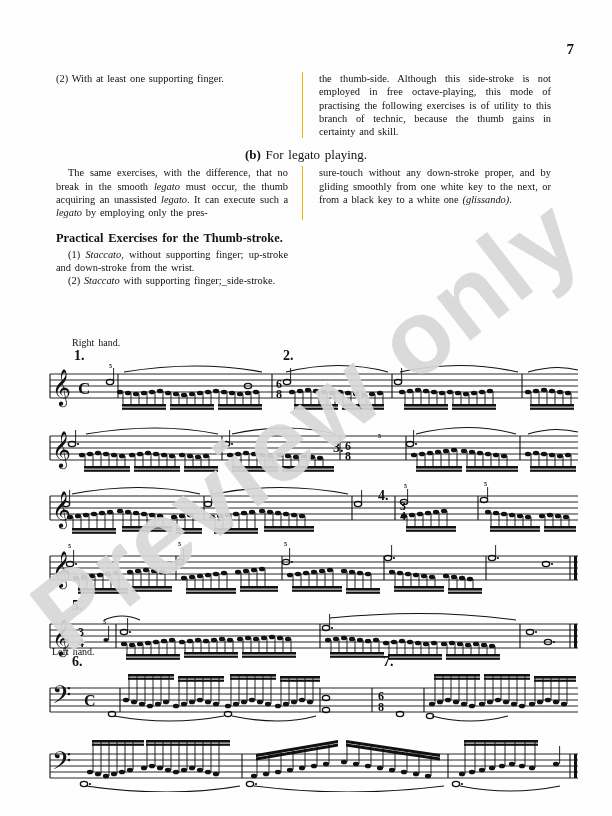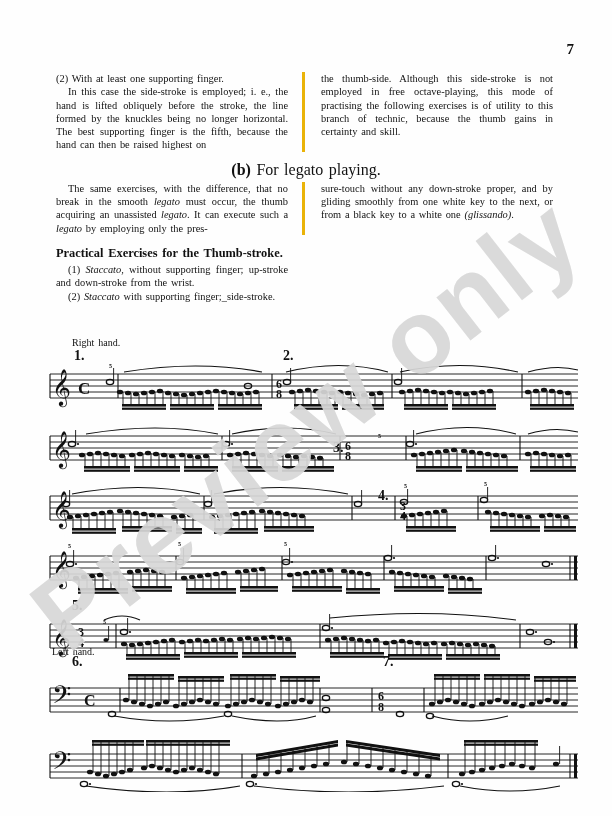--- a/index.html
+++ b/index.html
@@ -57,26 +57,26 @@
   }
   .col{
     width:232px;
     font-size:10.4px;
     line-height:13.3px;
     text-align:justify;
     text-justify:inter-word;
     word-spacing:1.2px;
   }
   .col.left{padding-right:14px;}
-  .col.right{padding-left:16px;border-left:3px solid #eab308;}
+  .col.right{padding-left:16px;border-left:1px solid #eab308;}
   .col p{margin:0;}
   .col p.ind{text-indent:12px;}
   .sec-head{
     text-align:center;
-    font-size:16px;
+    font-size:13px;
     margin:9px 0 3px 0;
     word-spacing:1.5px;
   }
   .sec-head b{font-weight:700;}
   .title{
     font-weight:700;
     font-size:12.4px;
     margin:11px 0 2px 0;
     word-spacing:1.6px;
   }
@@ -108,21 +108,20 @@
 
 <div class="page">
 
   <div class="folio">7</div>
 
   <div class="textblock">
 
     <div class="cols">
       <div class="col left">
         <p>(2) With at least one supporting finger.</p>
-        <p class="ind">In this case the side-stroke is employed; i. e., the hand is lifted obliquely before the stroke, the line formed by the knuckles being no longer horizontal. The best supporting finger is the fifth, because the hand can then be raised highest on</p>
       </div>
       <div class="col right">
         <p>the thumb-side. Although this side-stroke is not employed in free octave-playing, this mode of practising the following exercises is of utility to this branch of technic, because the thumb gains in certainty and skill.</p>
       </div>
     </div>
 
     <div class="sec-head">
       <b>(b)</b><span> For legato playing.</span>
     </div>
 

